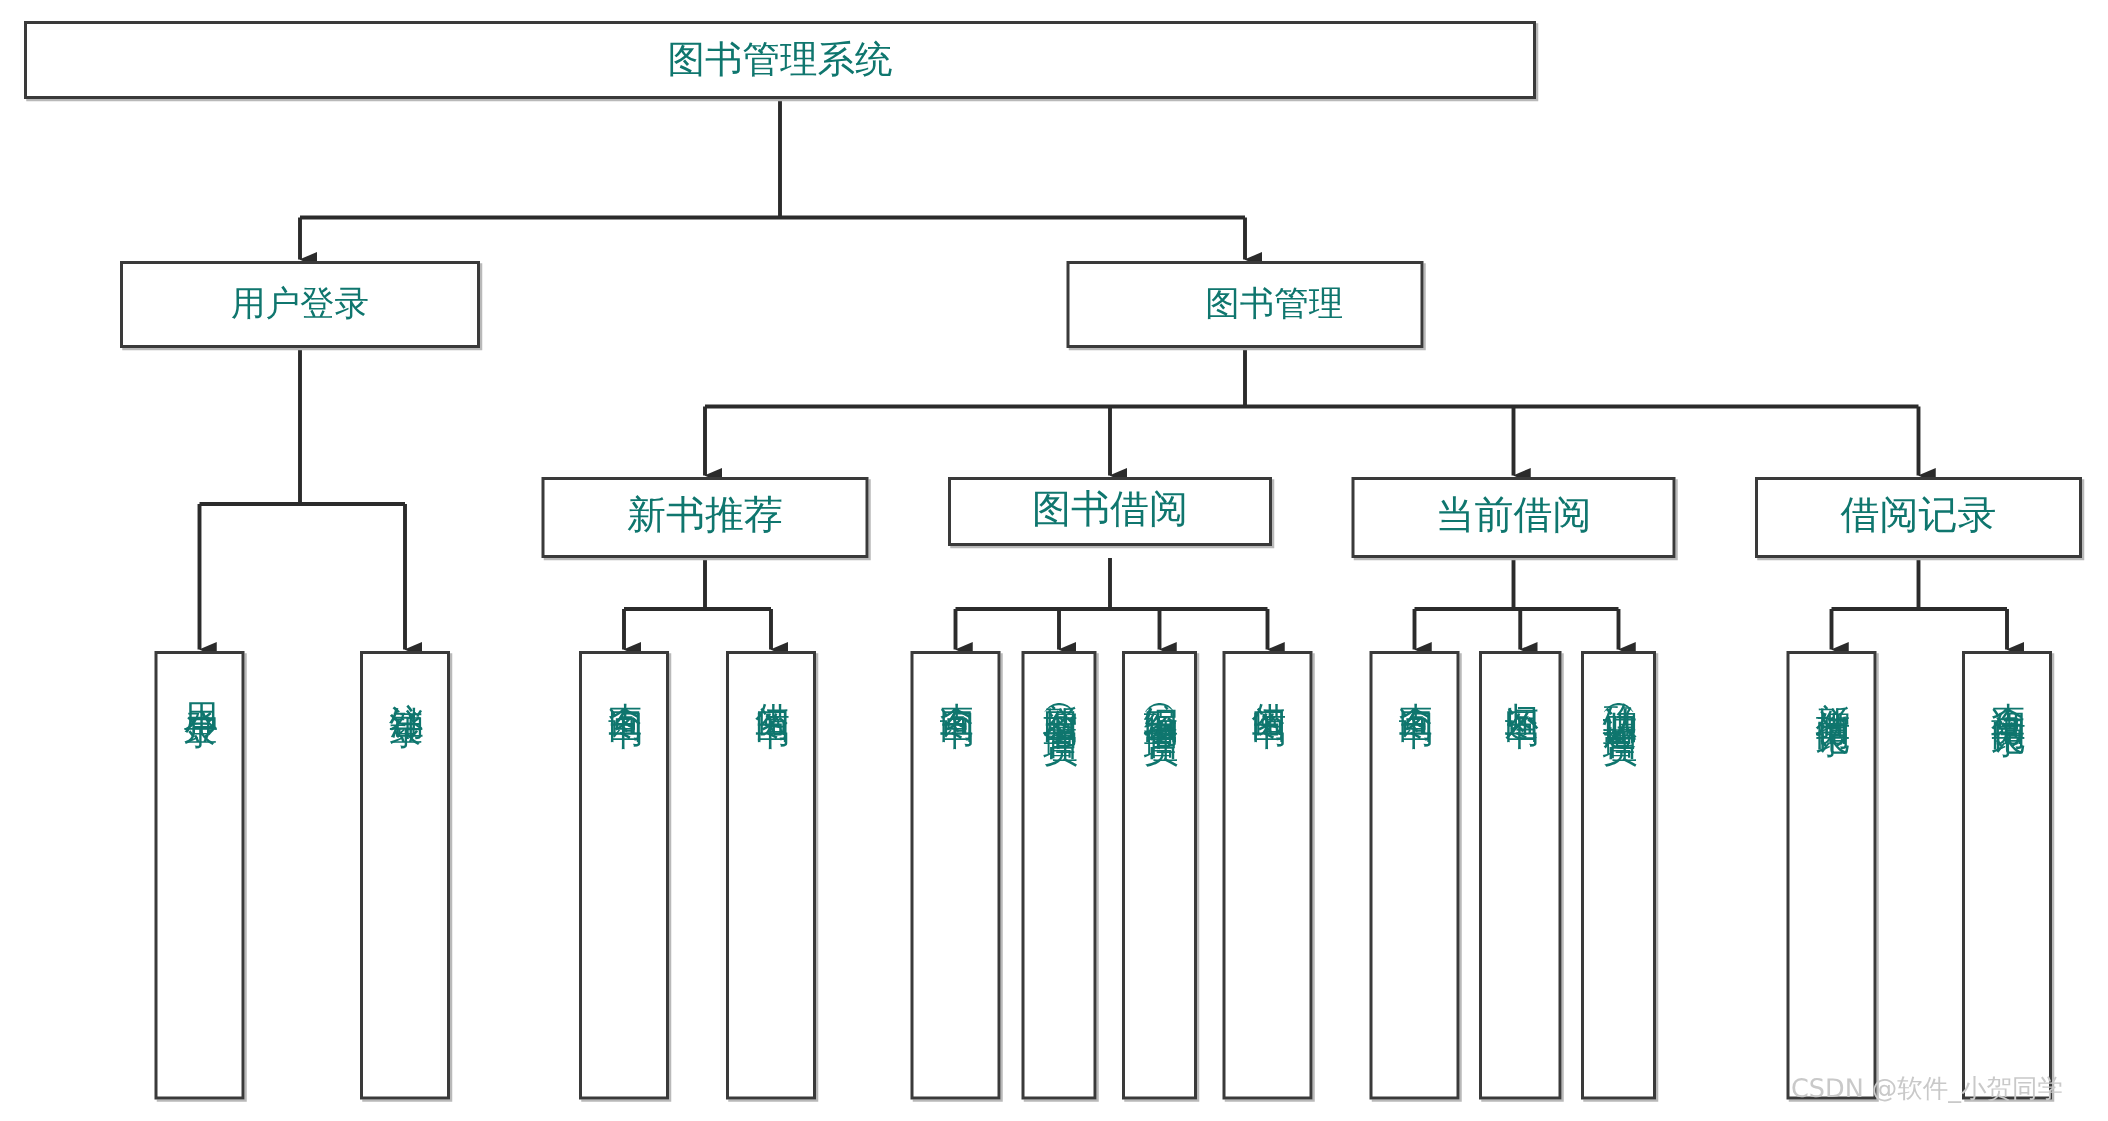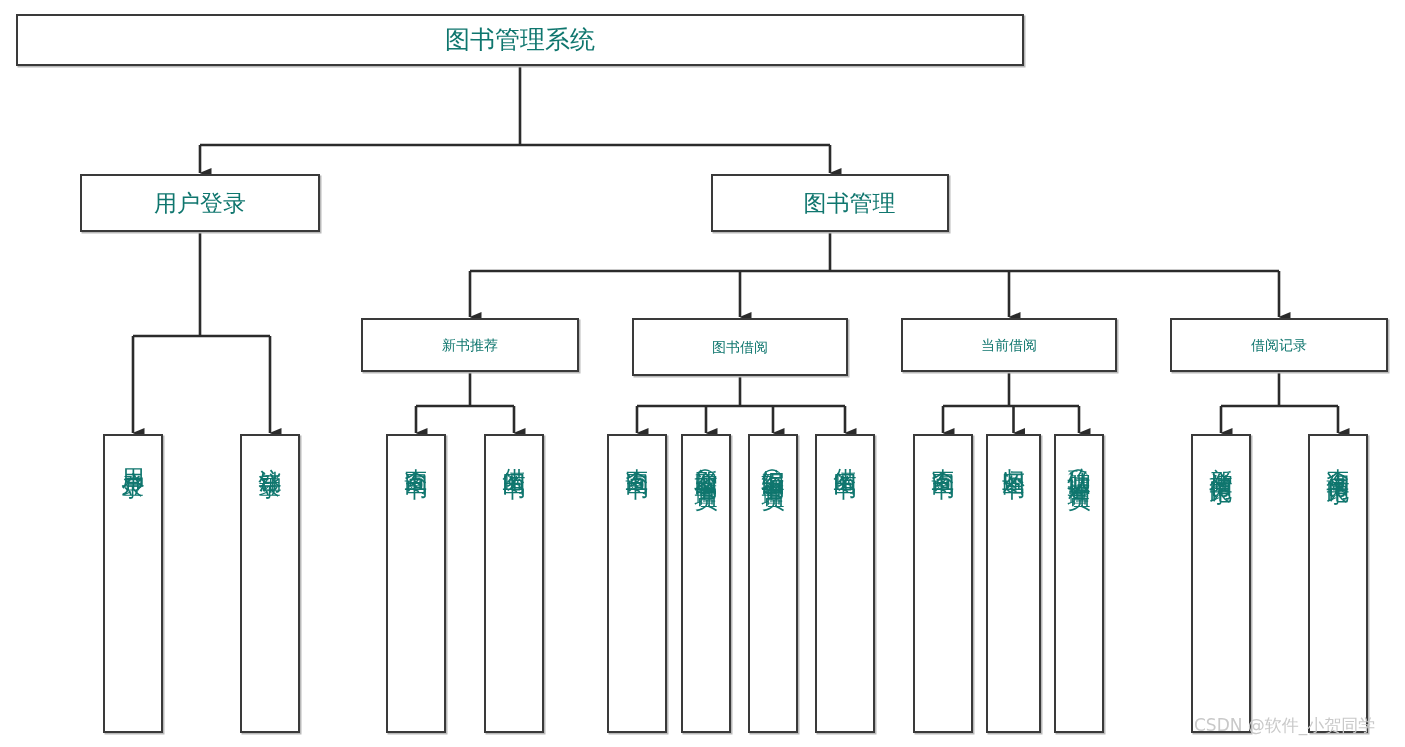--- a/index.html
+++ b/index.html
@@ -38,21 +38,21 @@
     color: #0f766e;
     z-index: 2;
   }
   .node .label {
     text-align: center;
     line-height: 1.15;
     white-space: nowrap;
   }
   .node.root .label { font-size: 25px; }
   .node.lvl1 .label { font-size: 23px; }
-  .node.lvl2 .label { font-size: 14px; }
+  .node.lvl2 .label { font-size: 26px; }
 
   .node.leaf {
     align-items: flex-start;
     justify-content: center;
     padding-top: 14px;
   }
   .node.leaf .label {
     font-size: 23px;
     writing-mode: vertical-rl;
     text-orientation: upright;
@@ -124,21 +124,21 @@
   <div class="node lvl1" id="n-user-login" style="left: 80px; top: 174px; width: 240px; height: 58px;">
     <span class="label">用户登录</span>
   </div>
   <div class="node lvl1" id="n-book-manage" style="left: 711px; top: 174px; width: 238px; height: 58px; padding-left: 39px;">
     <span class="label">图书管理</span>
   </div>
 
   <div class="node lvl2" id="n-new-book-rec" style="left: 361px; top: 318px; width: 218px; height: 54px;">
     <span class="label">新书推荐</span>
   </div>
-  <div class="node lvl2" id="n-book-borrow" style="left: 632px; top: 318px; width: 216px; height: 58px;">
+  <div class="node lvl2" id="n-book-borrow" style="left: 632px; top: 318px; width: 216px; height: 46px;">
     <span class="label">图书借阅</span>
   </div>
   <div class="node lvl2" id="n-borrow-record" style="left: 1170px; top: 318px; width: 218px; height: 54px;">
     <span class="label">借阅记录</span>
   </div>
   <div class="node lvl2" id="n-current-borrow" style="left: 901px; top: 318px; width: 216px; height: 54px;">
     <span class="label">当前借阅</span>
   </div>
 
   <div class="node leaf" id="n-leaf-0" style="left: 103px; top: 434px; width: 60px; height: 299px;">

